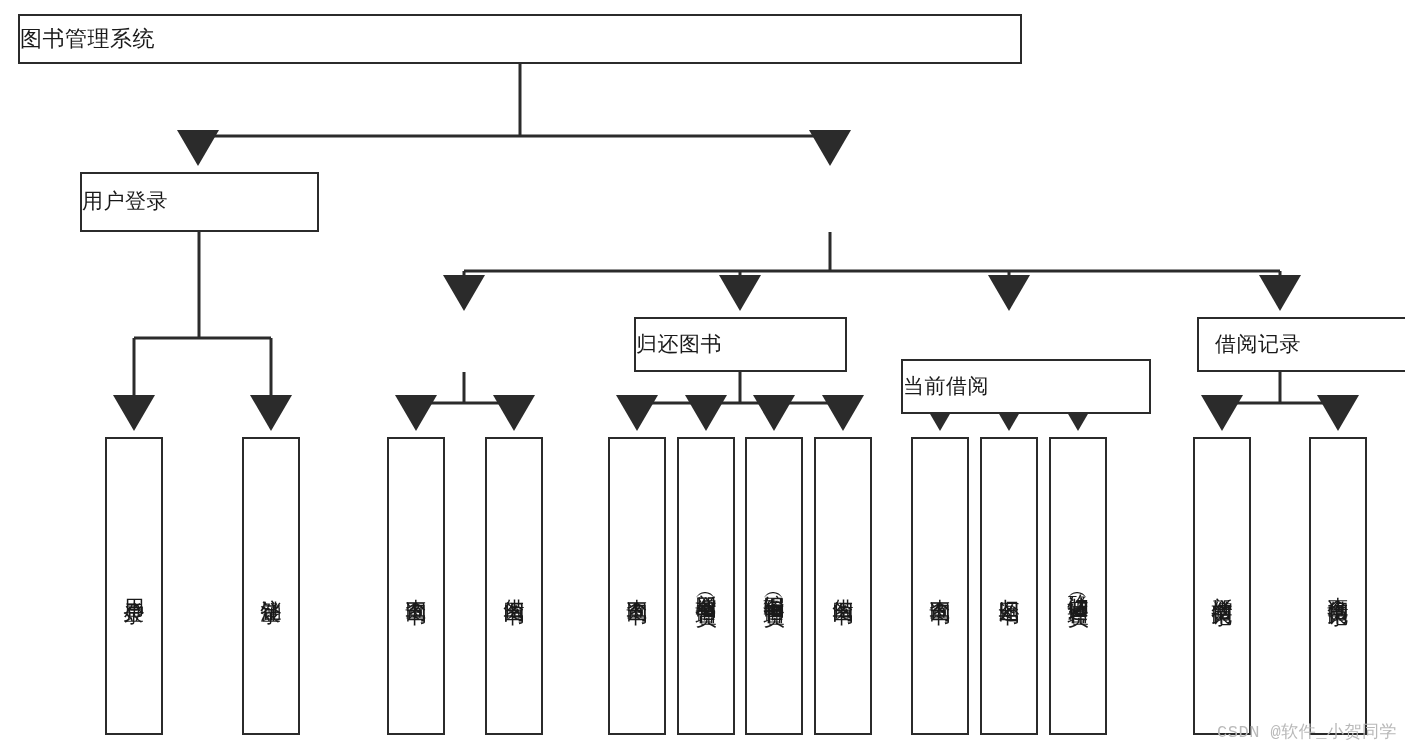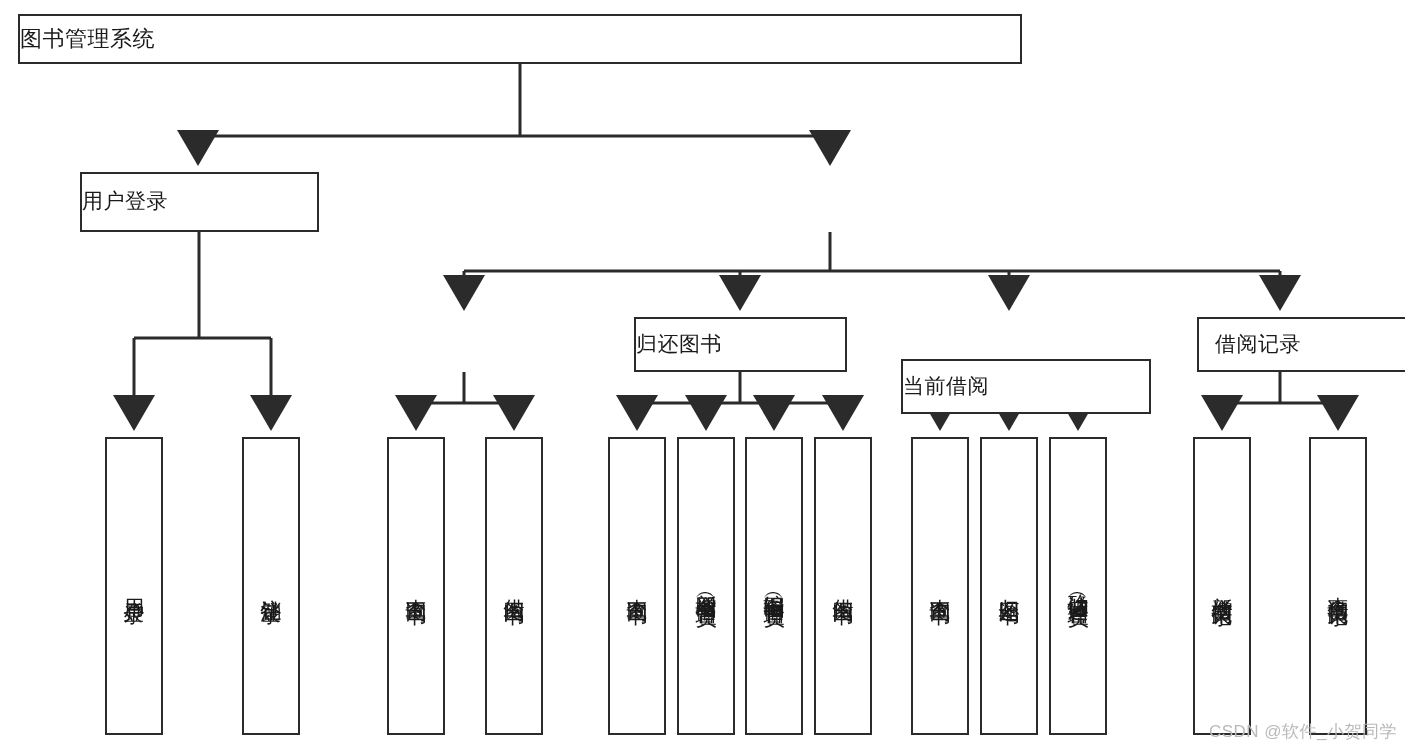--- a/index.html
+++ b/index.html
@@ -61,21 +61,21 @@
   }
   .watermark {
     position: absolute;
     right: 8px;
     bottom: 4px;
     font-size: 17px;
     color: #b9b9b9;
     letter-spacing: 0.5px;
     white-space: nowrap;
     z-index: 5;
-    font-family: Liberation Sans, sans-serif;
+    font-family: Liberation Mono, monospace;
   }
 </style>
 </head>
 <body>
 
 <div id="diagram-root">
 
   <svg id="edge-layer" viewBox="0 0 1405 747" xmlns="http://www.w3.org/2000/svg">
     <defs>
       <marker id="arrow" viewBox="0 0 12 14" refX="11" refY="7" markerWidth="12" markerHeight="14" orient="auto-start-reverse">

